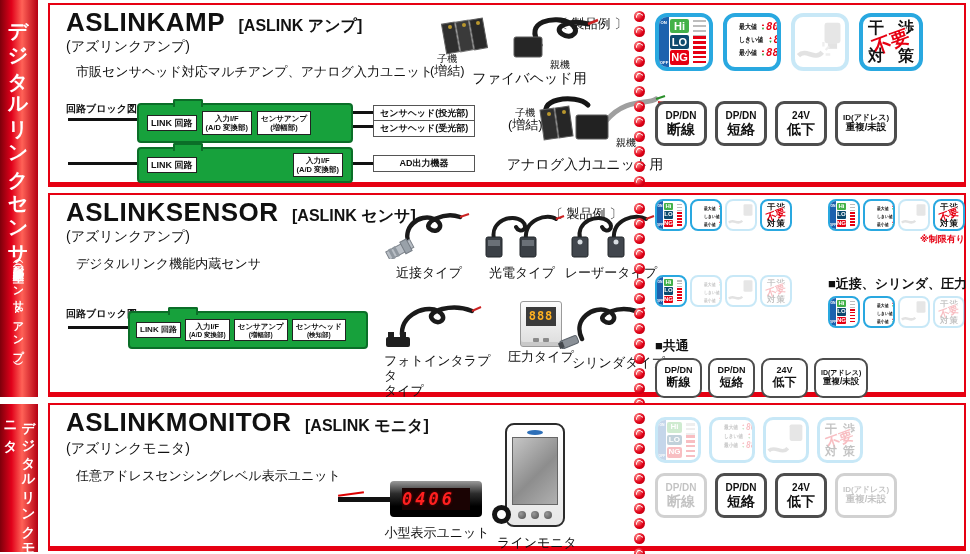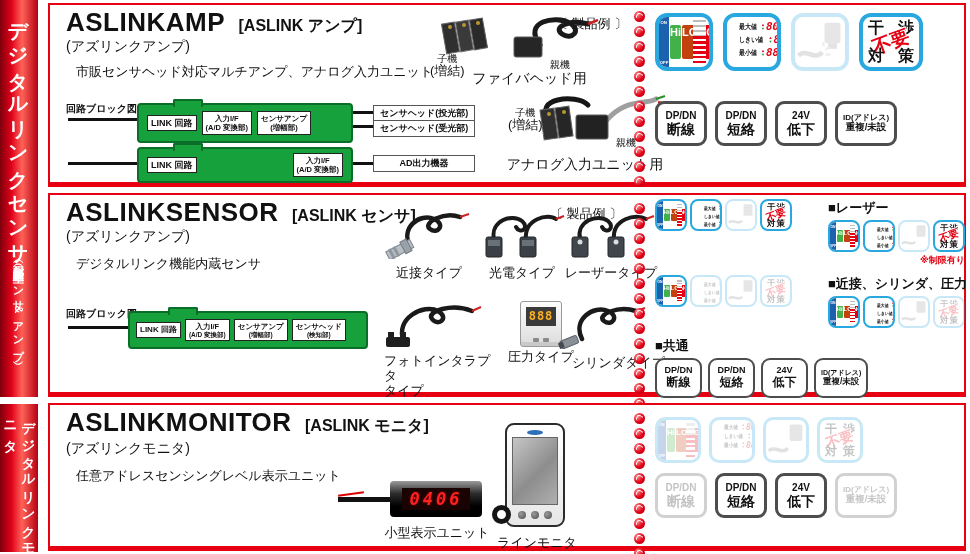--- a/index.html
+++ b/index.html
@@ -56,21 +56,21 @@
   .plabel .tiny{display:block;font-size:13px}
   .pcube{width:42px;height:46px;background:linear-gradient(#fdfdfd,#dcdcdc);border:1.5px solid #9a9a9a;
          border-radius:3px;box-shadow:inset 0 -4px 0 #c9c9c9;margin:4px auto 0}
   .pscreen{margin:5px 5px 2px;height:19px;background:#3b3b3b;color:#ffb020;text-align:center;
            font-family:"DejaVu Sans Mono",monospace;font-weight:bold;font-size:12px;line-height:19px;letter-spacing:1px}
   .pbtn{display:inline-block;width:6px;height:4px;background:#8a8a8a;margin:1px 2px 0;border-radius:1px}
 
   
   .segunit{position:absolute;width:92px;height:36px;border-radius:4px;
            background:linear-gradient(#9a9a9a,#2c2c2c 35%,#000 70%);padding:7px 12px}
-  .segdisp{height:22px;background:#1a0303;color:#ff2020;text-align:center;
+  .segdisp{height:22px;background:#1a0303;color:#ff2020;text-align:left;
            font-family:"DejaVu Sans Mono",monospace;font-style:italic;font-weight:bold;
            font-size:17px;line-height:22px;letter-spacing:3px;text-shadow:0 0 3px #7a0000}
   .mcable{position:absolute;height:5px;background:#111}
   .mcable-red{position:absolute;height:2px;background:#d00}
   .lm-dev{position:absolute;width:60px;height:104px;border:2px solid #2b2b2b;border-radius:9px;
           background:linear-gradient(#ffffff,#e7e7e7);padding:4px 5px}
   .lm-logo{width:16px;height:5px;border-radius:50%;background:#2d6fb8;margin:1px auto 2px}
   .lm-screen{height:68px;border:1px solid #666;background:linear-gradient(135deg,#c6c6c6,#8d8d8d 55%,#b0b0b0)}
   .lm-btns{display:flex;justify-content:center;gap:5px;margin-top:6px}
   .lm-btn{width:8px;height:8px;border-radius:50%;background:radial-gradient(circle at 35% 35%,#9a9a9a,#4c4c4c)}
@@ -91,25 +91,25 @@
   .sz-l{width:58px;height:58px}
   .sz-m{width:46px;height:46px;border-width:3px;border-radius:10px}
   .sz-s{width:32px;height:32px;border-width:2.5px;border-radius:8px}
   .kan.sz-l{width:64px}
 
   
   .hl-strip{width:20%;background:#1c61ae;color:#fff;font-weight:bold;display:flex;flex-direction:column;
             justify-content:space-between;align-items:center;padding:2px 0}
   .onoff{font-size:5px;transform:scale(.85)}
   .sz-s .onoff,.sz-m .onoff{font-size:4px}
-  .hl-mid{width:42%;display:flex;flex-direction:row;justify-content:space-around;padding:8px 1px;gap:1px}
+  .hl-mid{width:42%;display:flex;flex-direction:column;justify-content:space-around;padding:2px 1px;gap:1px}
   .chip{color:#fff;font-weight:bold;border-radius:2px;text-align:center;line-height:1.3;font-size:11px}
   .sz-m .chip{font-size:8px}
   .sz-s .chip{font-size:6px;border-radius:1px;line-height:1.2}
-  .chip.hi{background:#43b149}.chip.lo{background:#c2410c}.chip.ng{background:#e60012}
+  .chip.hi{background:#43b149}.chip.lo{background:#0c4a6e}.chip.ng{background:#e60012}
   .hl-bars{flex:1;display:flex;flex-direction:column;padding:3px 3px}
   .bars-gray{height:36%;background:repeating-linear-gradient(#bdbdbd 0 2.5px,#fff 2.5px 5px)}
   .bars-red{height:64%;background:repeating-linear-gradient(#e60012 0 2.5px,#fff 2.5px 5px)}
   .sz-s .bars-gray{background:repeating-linear-gradient(#bdbdbd 0 1.5px,#fff 1.5px 3px)}
   .sz-s .bars-red{background:repeating-linear-gradient(#e60012 0 1.5px,#fff 1.5px 3px)}
 
   
   .mm{flex-direction:column;justify-content:flex-start;padding:3px 12px}
   .mm-row{display:flex;align-items:center;gap:1px}
   .mm-l{font-size:7px;font-weight:bold;white-space:nowrap;transform:scaleX(.85);transform-origin:left}
@@ -488,21 +488,20 @@
           <span class="k k1">干</span>
             <span class="k k2">渉</span>
           <span class="fuyo">不要</span>
           <span class="k k3">対</span>
             <span class="k k4">策</span>
         </div>
       </div>
     </div>
 
     <div class="bgroup" style="left:778px;top:4px">
-      <div class="ghead">■レーザー</div>
       <div class="brow" style="gap:3px">
         <div class="b-blue sz-s">
           <div class="hl-strip">
               <span class="onoff">ON</span>
               <span class="onoff">OFF</span>
             </div>
           <div class="hl-mid">
               <span class="chip hi">Hi</span>
               <span class="chip lo">LO</span>
               <span class="chip ng">NG</span>

